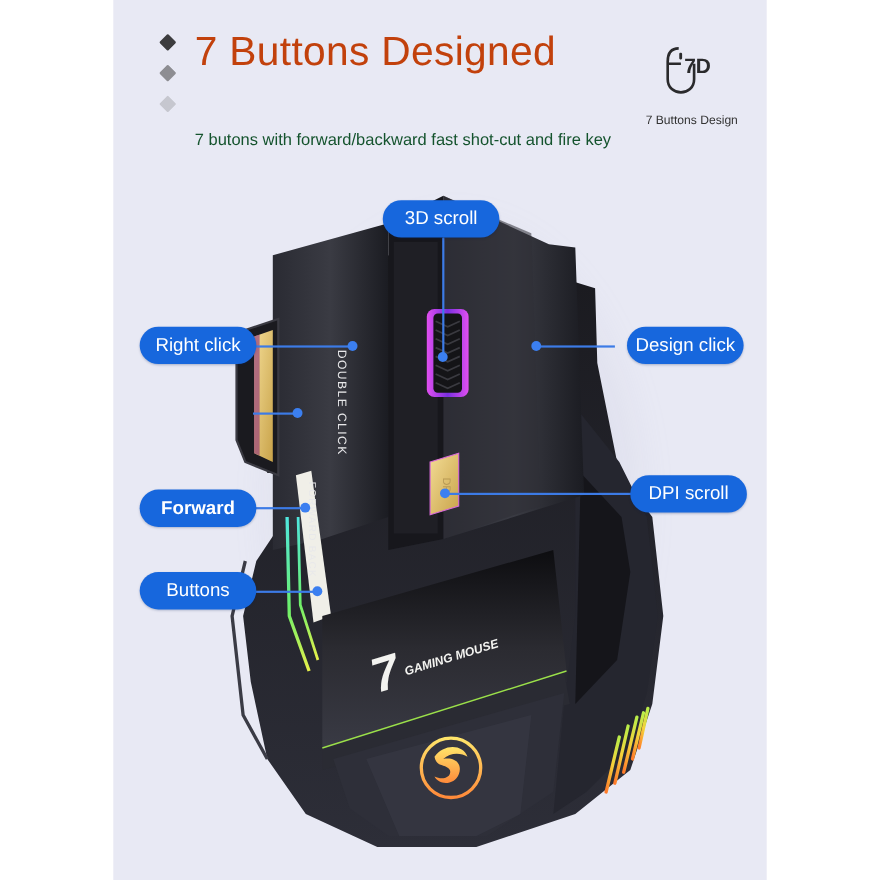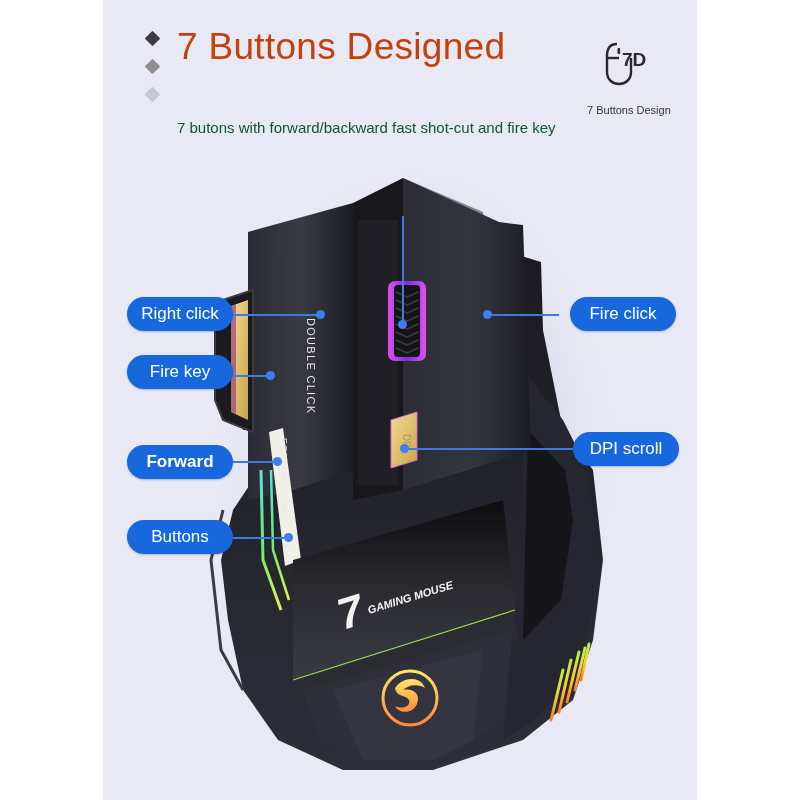--- a/index.html
+++ b/index.html
@@ -170,20 +170,20 @@
 
   <div class="line" style="left:127px; top:461px; width:50px; height:2px;"></div>
   <div class="dot" style="left:170px; top:457px;"></div>
 
   <div class="line" style="left:303px; top:448px; width:170px; height:2px;"></div>
   <div class="dot" style="left:297px; top:444px;"></div>
 
   <div class="line" style="left:127px; top:537px; width:60px; height:2px;"></div>
   <div class="dot" style="left:181px; top:533px;"></div>
 
+  <div class="pill" style="left:245px; top:182px; width:106px;">3D scroll</div>
   <div class="pill" style="left:24px; top:297px; width:106px;">Right click</div>
-  <div class="pill" style="left:467px; top:297px; width:106px;">Fire click</div>
-  <div class="pill" style="left:24px; top:355px; width:106px;">Fire key</div>
+  <div class="pill" style="left:467px; top:297px; width:106px;">Design click</div>
   <div class="pill" style="left:24px; top:445px; width:106px;font-weight:bold;">Forward</div>
   <div class="pill" style="left:470px; top:432px; width:106px;">DPI scroll</div>
   <div class="pill" style="left:24px; top:520px; width:106px;">Buttons</div>
 
 </div>
 
 </body></html>

